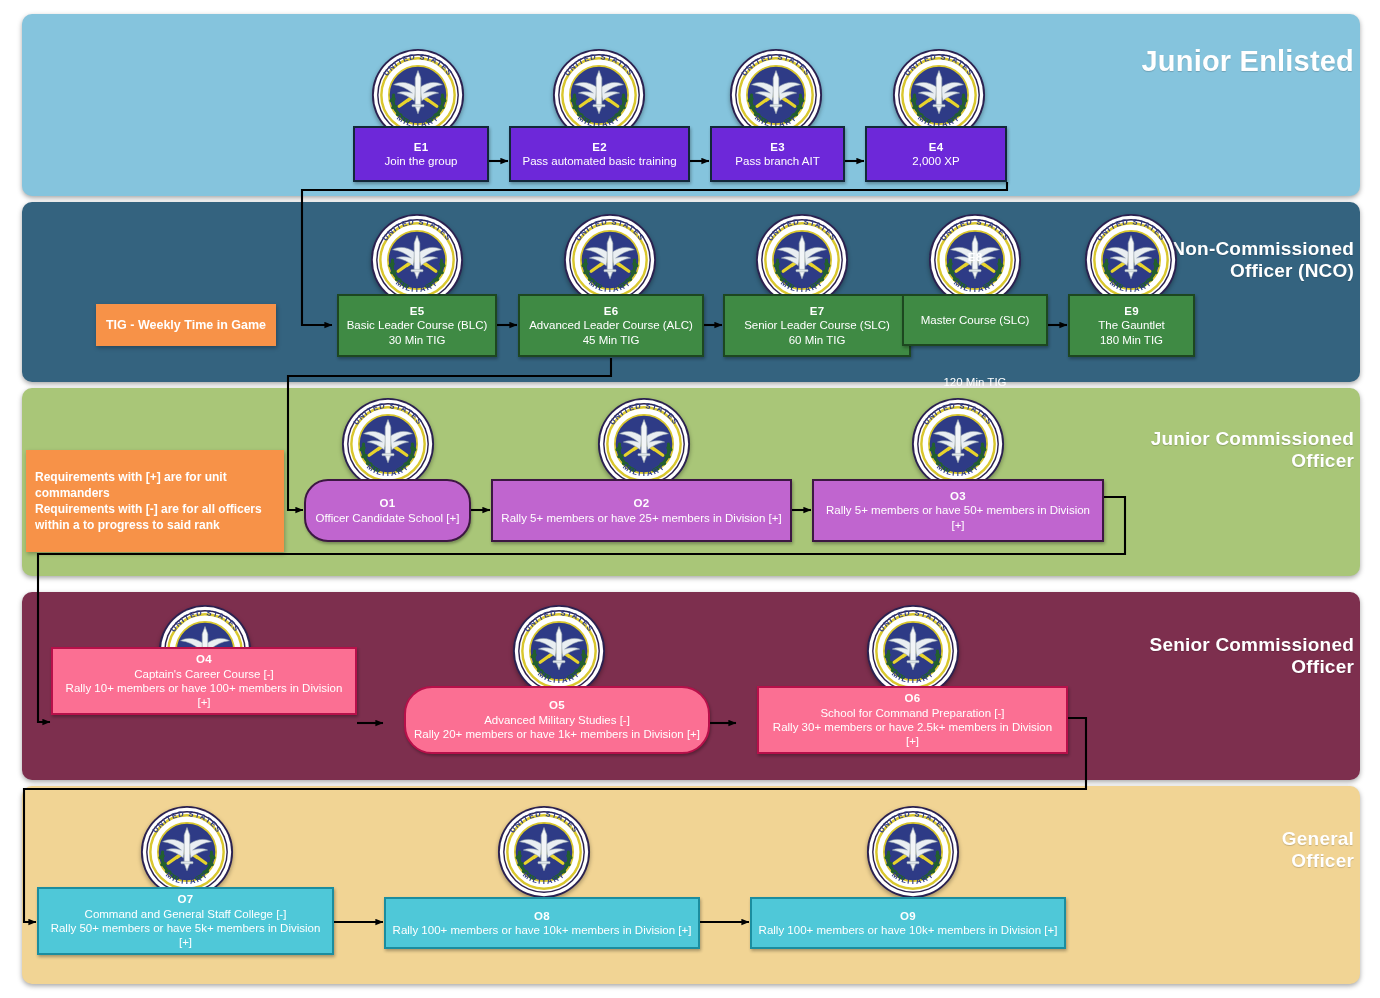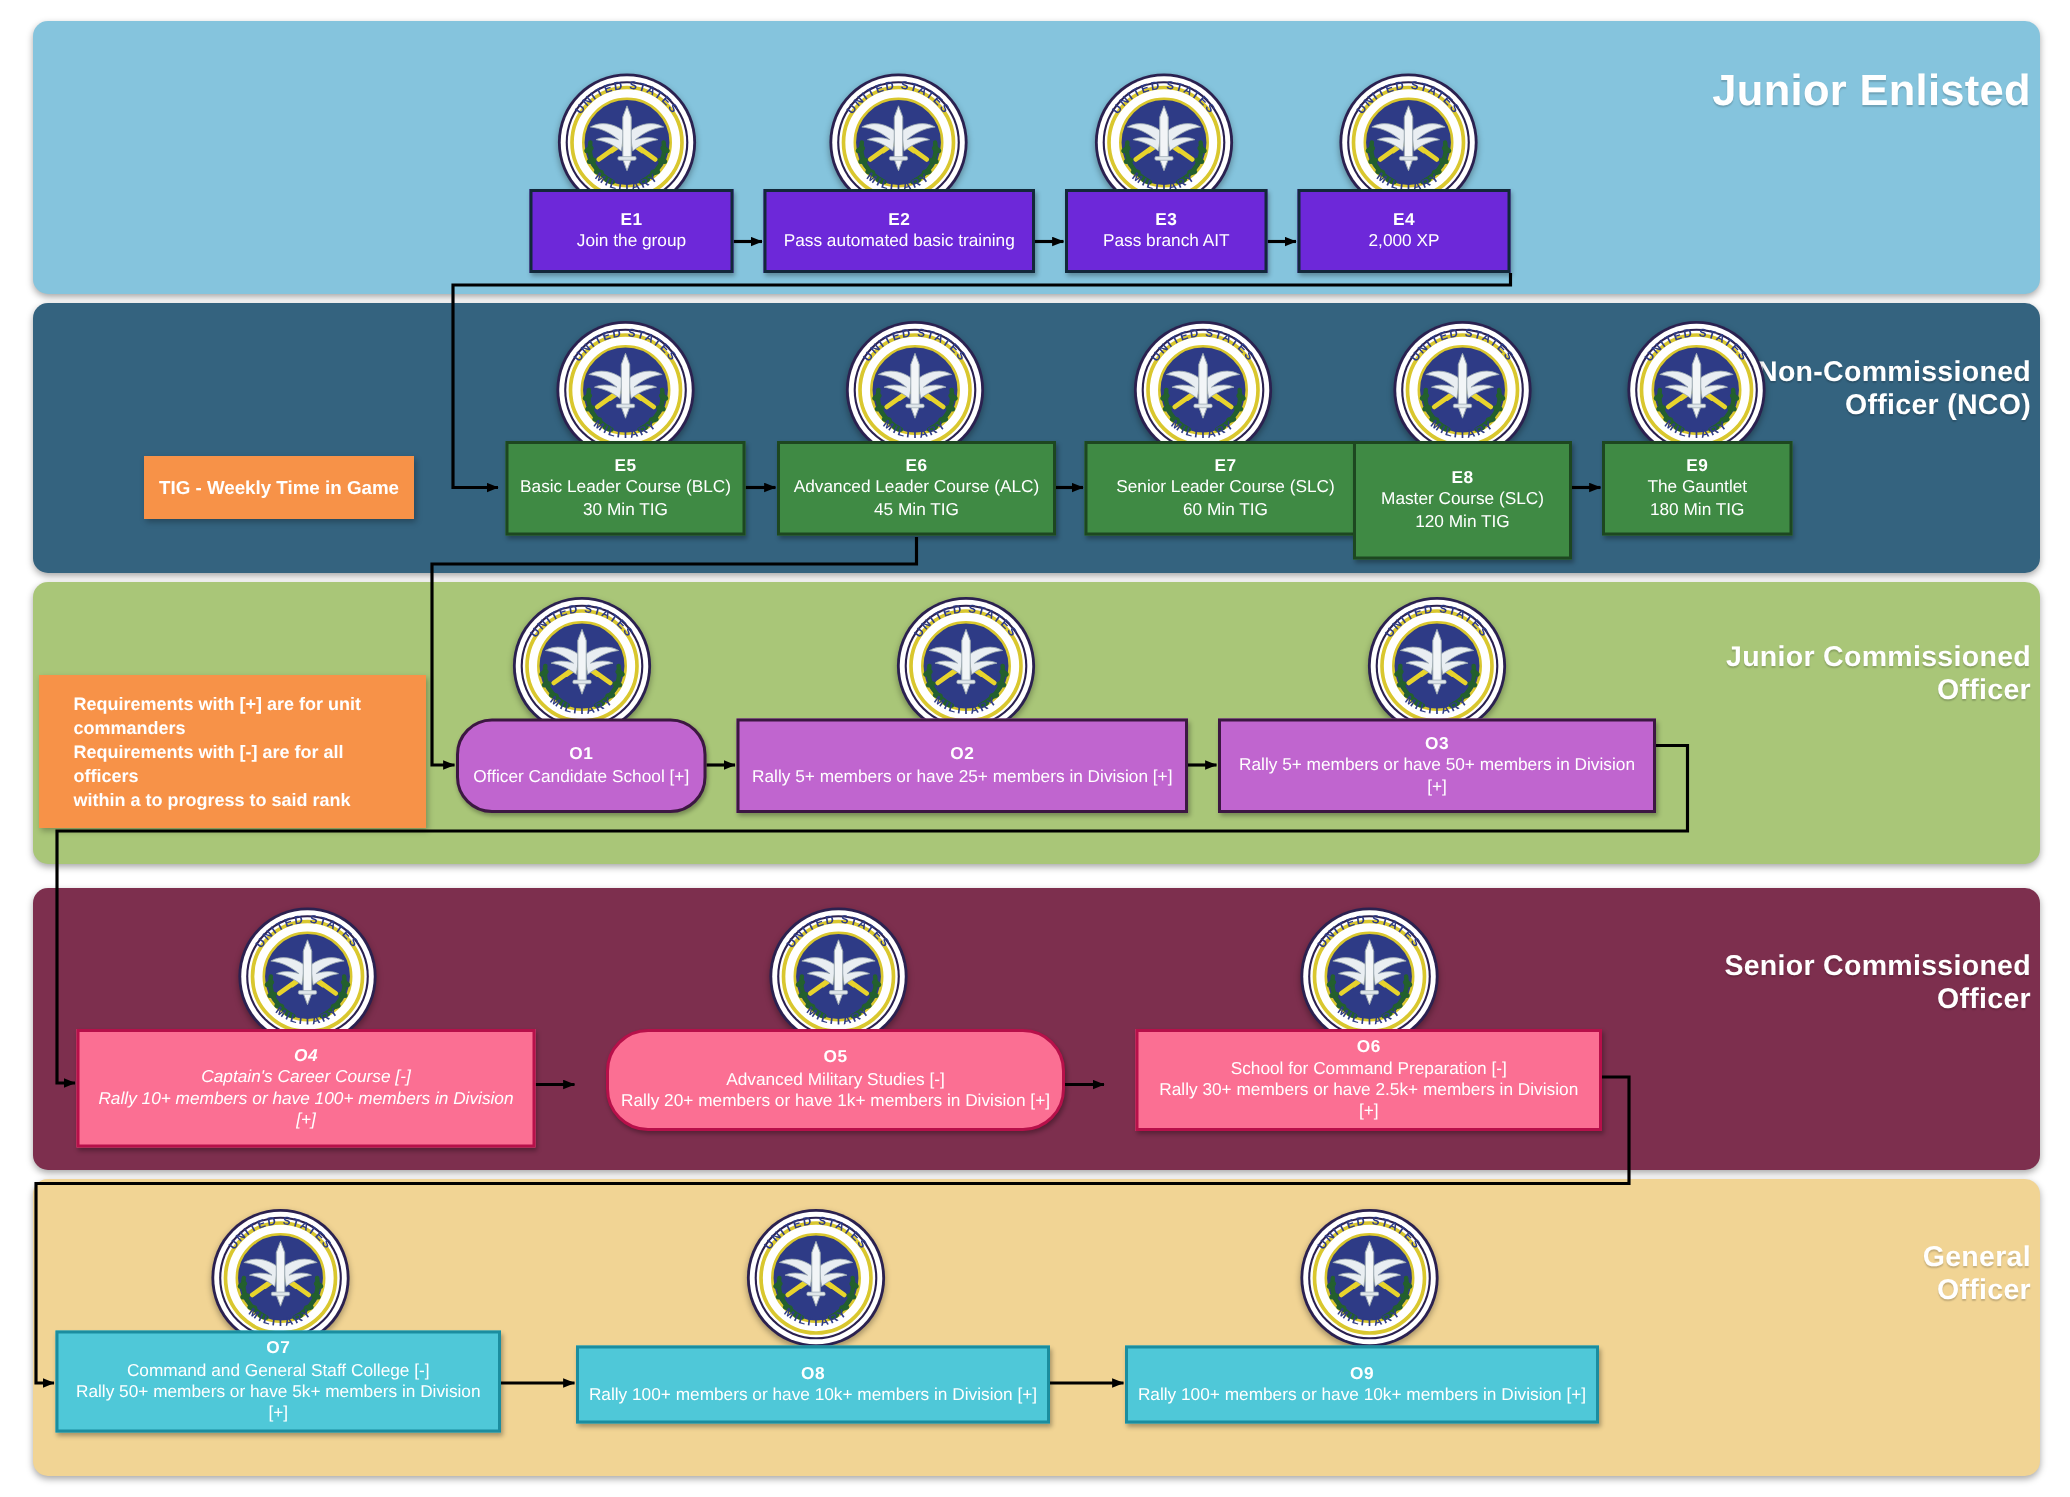--- a/index.html
+++ b/index.html
@@ -105,21 +105,21 @@
     box-shadow: 1px 2px 4px rgba(0,0,0,.28);
     display: flex;
     align-items: center;
   }
   #note-tig {
     left: 96px; top: 304px; width: 180px; height: 42px;
     justify-content: center; font-size: 12.5px;
   }
   #note-reqs {
     left: 26px; top: 450px; width: 258px; height: 102px;
-    padding: 8px 23px; font-size: 12px; line-height: 1.35;
+    padding: 8px 9px; font-size: 12px; line-height: 1.35;
     align-items: center;
   }
   #note-reqs .rl { display: block; }
 </style>
 </head>
 <body>
 
 <div id="stage">
 
   <div class="band" id="band-junior-enlisted"></div>
@@ -1006,21 +1006,21 @@
   <div class="node n-nco" style="left:518px; top:294px; width:186px; height:63px;">
     <span class="nid">E6</span>
     <span class="nline">Advanced Leader Course (ALC)</span>
     <span class="nline">45 Min TIG</span>
   </div>
   <div class="node n-nco" style="left:723px; top:294px; width:188px; height:63px;">
     <span class="nid">E7</span>
     <span class="nline">Senior Leader Course (SLC)</span>
     <span class="nline">60 Min TIG</span>
   </div>
-  <div class="node n-nco" style="left:902px; top:294px; width:146px; height:79px;">
+  <div class="node n-nco" style="left:902px; top:294px; width:146px; height:52px;gap:48px;">
     <span class="nid">E8</span>
     <span class="nline">Master Course (SLC)</span>
     <span class="nline">120 Min TIG</span>
   </div>
   <div class="node n-nco" style="left:1068px; top:294px; width:127px; height:63px;">
     <span class="nid">E9</span>
     <span class="nline">The Gauntlet</span>
     <span class="nline">180 Min TIG</span>
   </div>
 
@@ -1030,21 +1030,21 @@
   </div>
   <div class="node n-jco" style="left:491px; top:479px; width:301px; height:63px;">
     <span class="nid">O2</span>
     <span class="nline">Rally 5+ members or have 25+ members in Division [+]</span>
   </div>
   <div class="node n-jco" style="left:812px; top:479px; width:292px; height:63px;">
     <span class="nid">O3</span>
     <span class="nline">Rally 5+ members or have 50+ members in Division [+]</span>
   </div>
 
-  <div class="node n-sco" style="left:51px; top:686px; width:306px; height:79px;font-style:italic;">
+  <div class="node n-sco" style="left:51px; top:647px; width:306px; height:68px;">
     <span class="nid">O4</span>
     <span class="nline">Captain's Career Course [-]</span>
     <span class="nline">Rally 10+ members or have 100+ members in Division [+]</span>
   </div>
   <div class="node n-sco" style="left:404px; top:686px; width:306px; height:68px;border-radius:28px;">
     <span class="nid">O5</span>
     <span class="nline">Advanced Military Studies [-]</span>
     <span class="nline">Rally 20+ members or have 1k+ members in Division [+]</span>
   </div>
   <div class="node n-sco" style="left:757px; top:686px; width:311px; height:68px;">

